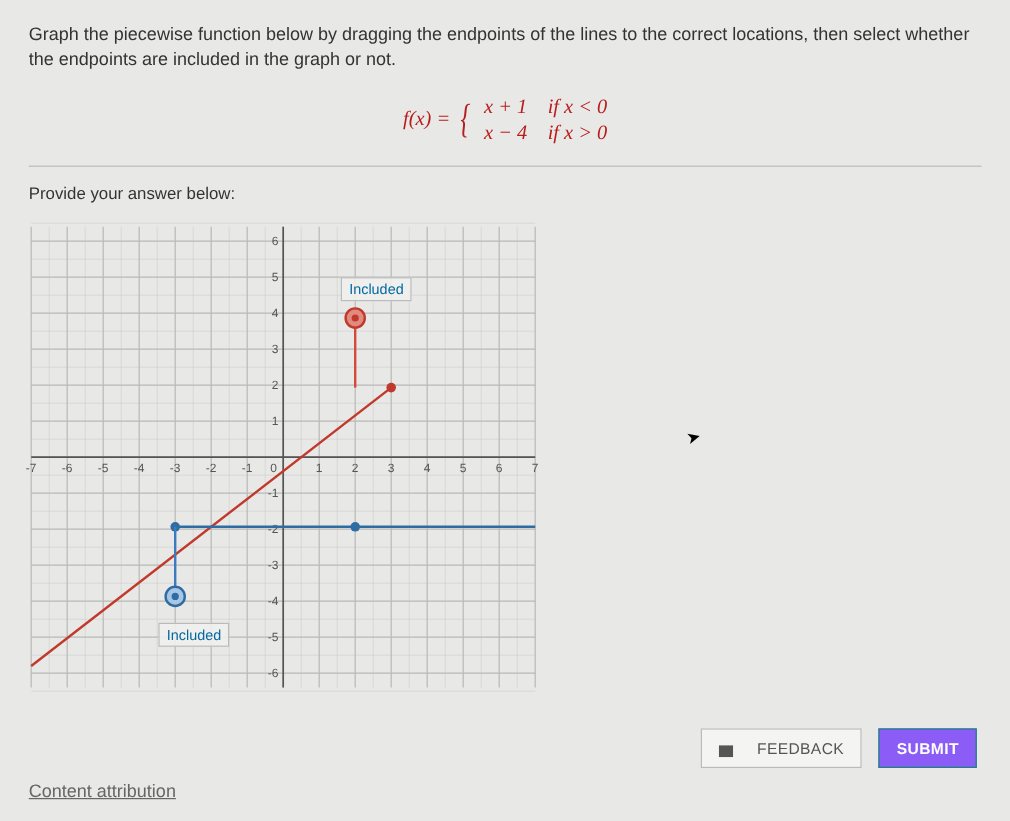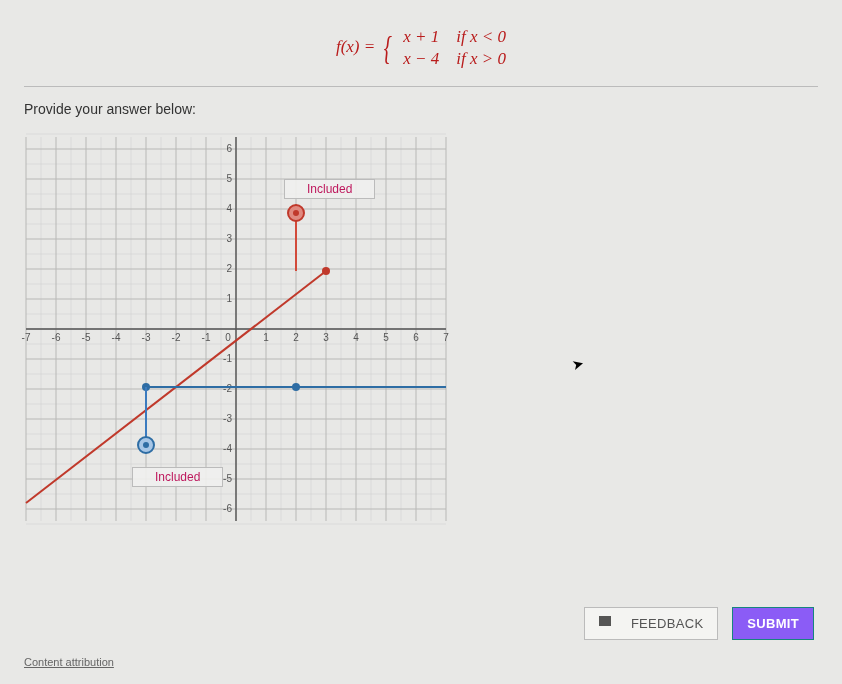--- a/index.html
+++ b/index.html
@@ -59,78 +59,79 @@
     margin-left: -8px;
   }
   svg.graph {
     display: block;
   }
   .included-label {
     position: absolute;
     border: 1px solid #bbb;
     background: rgba(240,240,238,0.9);
     font-size: 12px;
-    color: #be185d;
-    padding: 2px 22px;
+    color: #0369a1;
+    padding: 2px 6px;
   }
   .footer-row {
     position: absolute;
     bottom: 44px;
     right: 28px;
     display: flex;
     align-items: center;
     gap: 14px;
   }
   .btn {
     font-size: 13px;
     padding: 8px 14px;
     border: 1px solid #bbb;
     background: #f4f4f2;
     color: #555;
     cursor: pointer;
     letter-spacing: 0.3px;
   }
   .btn-feedback {
     display: flex;
-    align-items: flex-start;
+    align-items: flex-end;
     gap: 20px;
   }
   .btn-more {
     border: none;
     background: transparent;
     color: #555;
   }
   .btn-submit {
     background: #8b5cf6;
     border: 1px solid #17857e;
     color: #fff;
     font-weight: bold;
   }
   .attribution {
     position: absolute;
     bottom: 16px;
     left: 24px;
-    font-size: 11px;
+    font-size: 15px;
     color: #666;
     text-decoration: underline;
     cursor: pointer;
   }
   .cursor {
     position: absolute;
     left: 572px;
     top: 356px;
     font-size: 14px;
     color: #000;
     transform: rotate(-15deg);
   }
 </style>
 </head>
 <body>
 
 <div class="content">
+  <p class="instructions">Graph the piecewise function below by dragging the endpoints of the lines to the correct locations, then select whether the endpoints are included in the graph or not.</p>
 
   <div class="formula">
     <span>f(x) =</span>
     <span class="brace">{</span>
     <span class="cases">
       <span class="row">
         <span>x + 1</span>
         &nbsp;&nbsp;
         <span>if  x &lt; 0</span>
       </span><br>

